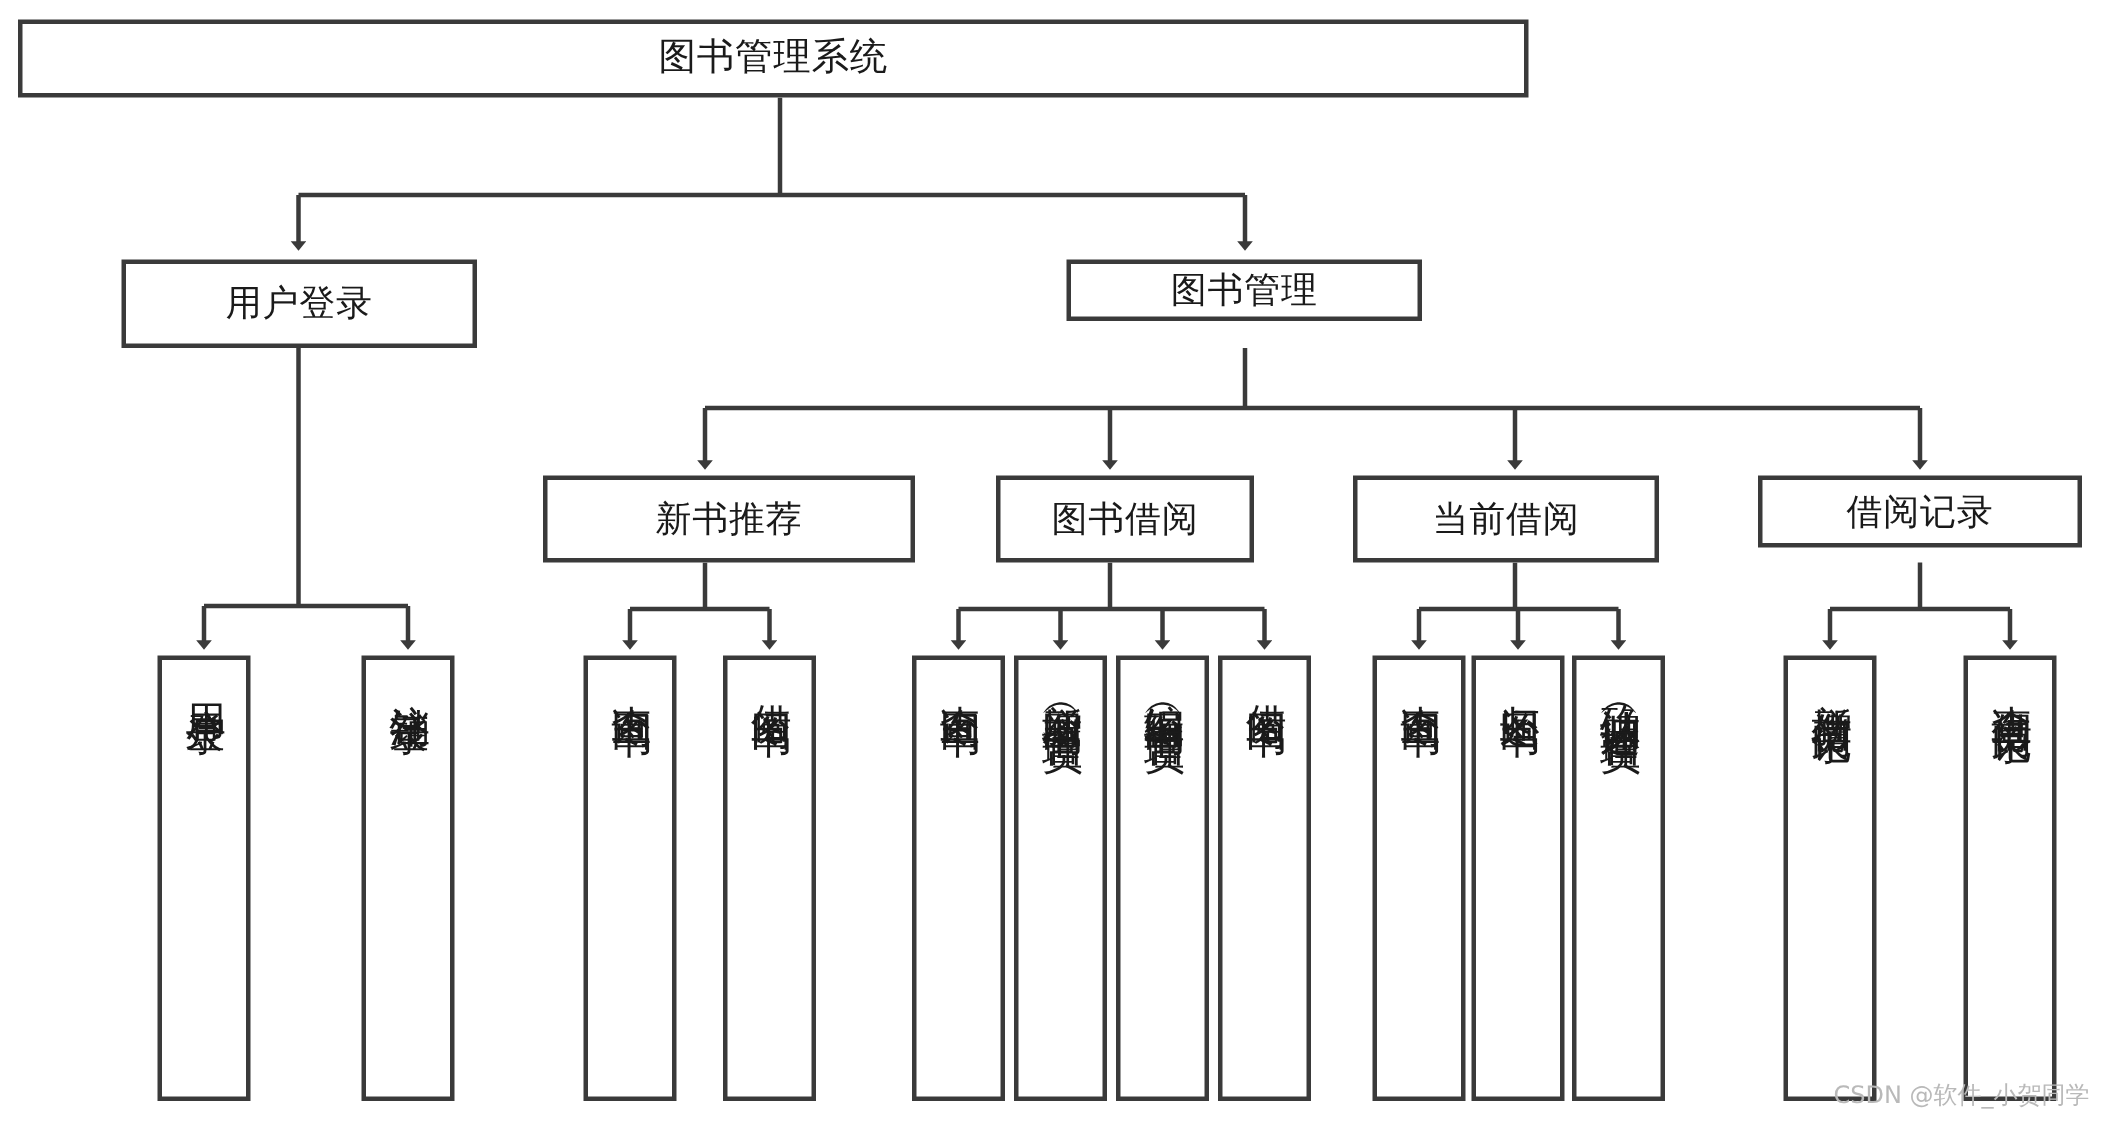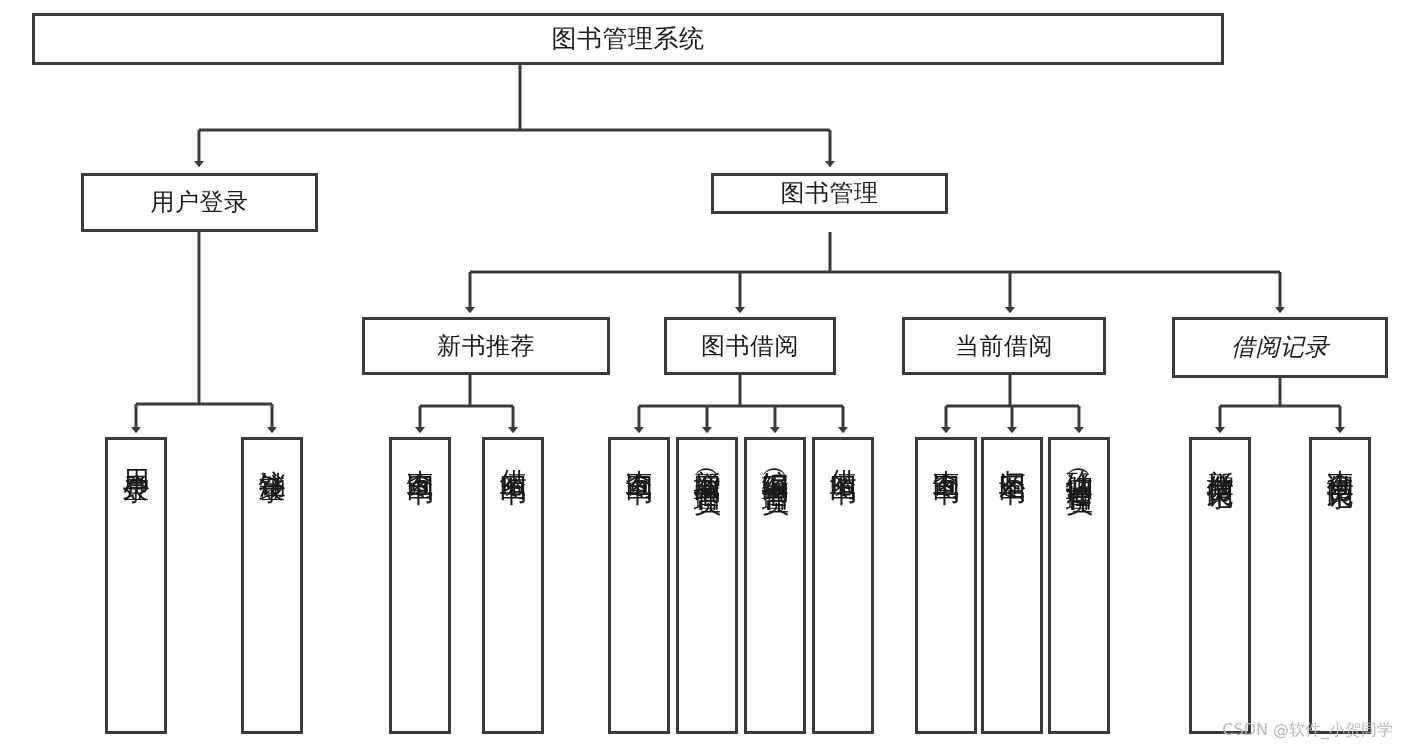--- a/index.html
+++ b/index.html
@@ -122,21 +122,21 @@
       <path d="M1012,406 L1012,430" marker-end="url(#arrow)"></path>
       <path d="M1079,406 L1079,430" marker-end="url(#arrow)"></path>
 
       <path d="M1280,375 L1280,406"></path>
       <path d="M1220,406 L1340,406"></path>
       <path d="M1220,406 L1220,430" marker-end="url(#arrow)"></path>
       <path d="M1340,406 L1340,430" marker-end="url(#arrow)"></path>
     </g>
   </svg>
 
-  <div class="node horiz root" style="left:32px; top:13px; width:1192px; height:52px;font-family:Liberation Serif, serif;">
+  <div class="node horiz root" style="left:12px; top:13px; width:1007px; height:52px;font-family:Liberation Serif, serif;">
     <span class="node-label">图书管理系统</span>
   </div>
 
   <div class="node horiz" style="left:81px; top:173px; width:237px; height:59px;">
     <span class="node-label">用户登录</span>
   </div>
 
   <div class="node horiz" style="left:711px; top:173px; width:237px; height:41px;">
     <span class="node-label">图书管理</span>
   </div>
@@ -146,21 +146,21 @@
   </div>
 
   <div class="node horiz" style="left:664px; top:317px; width:172px; height:58px;align-items:center;">
     <span class="node-label">图书借阅</span>
   </div>
 
   <div class="node horiz" style="left:902px; top:317px; width:204px; height:58px;">
     <span class="node-label">当前借阅</span>
   </div>
 
-  <div class="node horiz" style="left:1172px; top:317px; width:216px; height:61px;font-style:italic;">
+  <div class="node horiz" style="left:1172px; top:317px; width:216px; height:48px;">
     <span class="node-label">借阅记录</span>
   </div>
 
   <div class="node vert" style="left:105px; top:437px; width:62px; height:297px;">
     <span class="node-label">用户登录</span>
   </div>
 
   <div class="node vert" style="left:241px; top:437px; width:62px; height:297px;">
     <span class="node-label">注销登录</span>
   </div>

